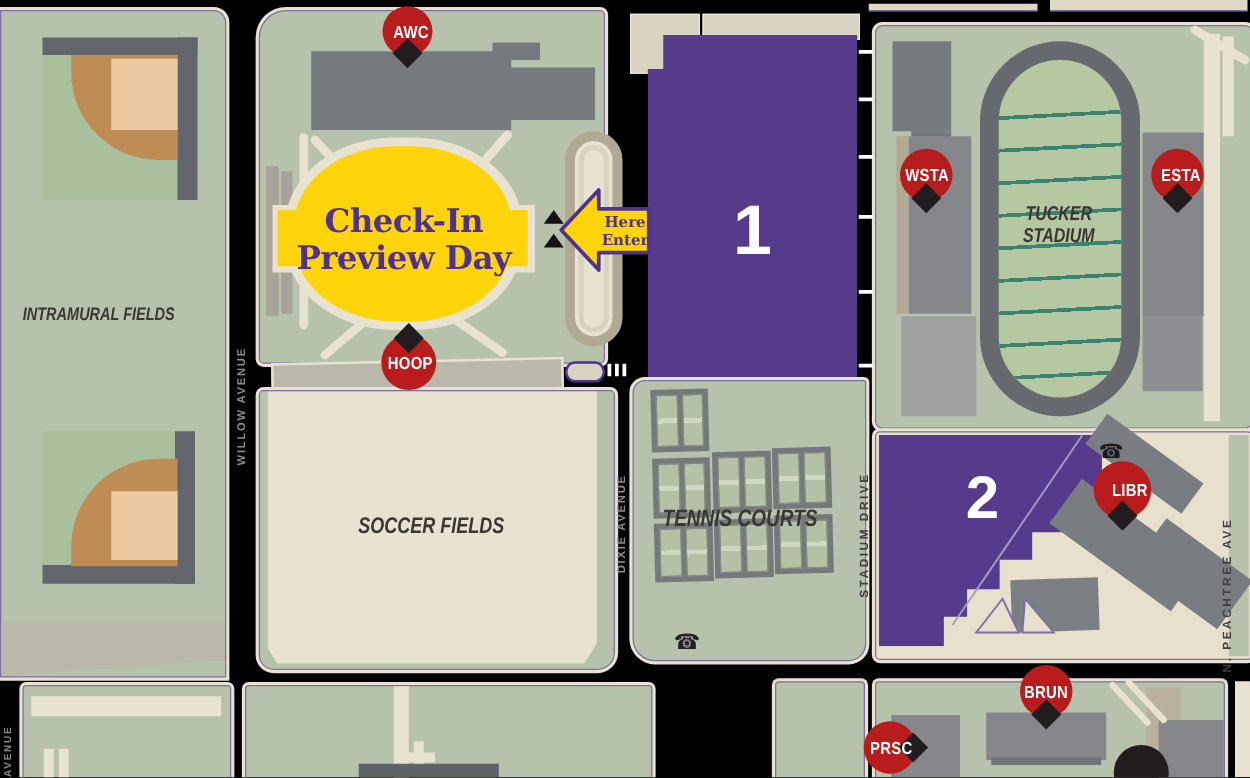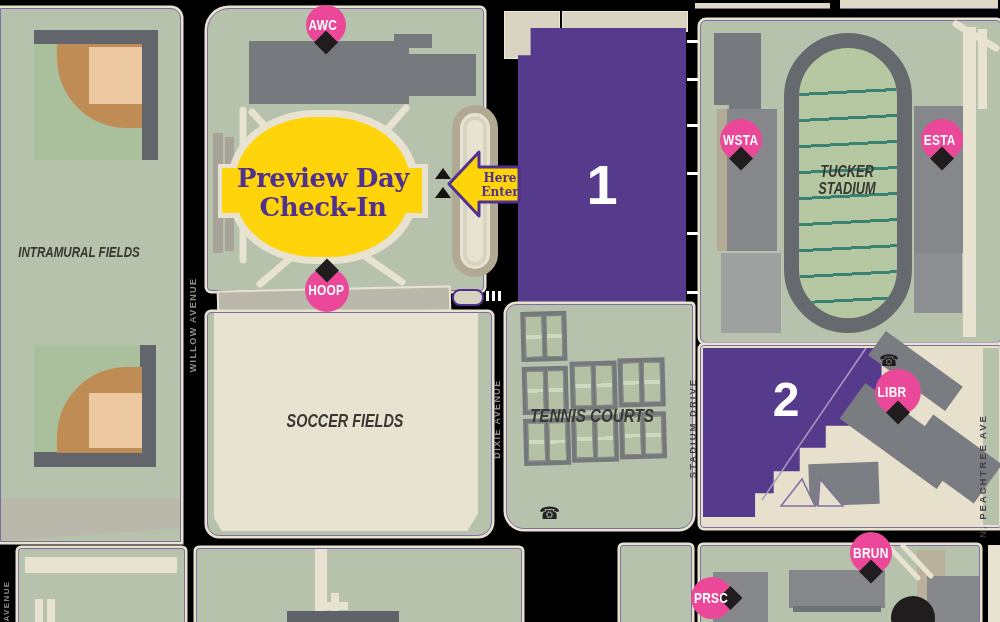--- a/index.html
+++ b/index.html
@@ -13,22 +13,22 @@
   .bldg{position:absolute;background:#85878b;}
   .bldg-dark{position:absolute;background:#62666c;}
   
   .street{position:absolute;z-index:40;font-weight:700;font-size:9px;letter-spacing:1.4px;
           white-space:nowrap;transform:translate(-50%,-50%) rotate(-90deg);color:#908e87;}
   .street.dark{color:#433d44;font-size:9.5px;letter-spacing:2px;}
   
   .area{position:absolute;z-index:25;color:#3a3732;font-style:italic;font-weight:700;
         white-space:nowrap;text-align:center;transform:translate(-50%,-50%) scaleX(.8);}
   
-  .pin{position:absolute;z-index:30;background:#ec4899;border-radius:50%;color:#fff;
-       display:flex;align-items:center;justify-content:flex-start;width:42px;height:42px;}
+  .pin{position:absolute;z-index:30;background:#b91c1c;border-radius:50%;color:#fff;
+       display:flex;align-items:center;justify-content:flex-end;width:42px;height:42px;}
   .pin span{font-weight:700;font-size:14px;letter-spacing:.3px;transform:scaleX(.85);}
   .pin::before{content:"";position:absolute;width:17px;height:17px;background:#211d1f;}
   .pin-down::before{bottom:-6px;left:50%;transform:translateX(-50%) rotate(45deg);}
   .pin-up::before{top:-6px;left:50%;transform:translateX(-50%) rotate(45deg);}
   .pin-right::before{right:-6px;top:50%;transform:translateY(-50%) rotate(45deg);}
   .lotnum{position:absolute;z-index:25;color:#fff;font-weight:700;text-align:center;
           transform:translate(-50%,-50%);}
   .tick{position:absolute;background:#fff;width:11px;height:3px;}
   .dash{position:absolute;background:#fff;width:3px;height:10px;}
   .phone{position:absolute;z-index:26;color:#26222a;}
@@ -206,22 +206,22 @@
     <polygon points="443,168 451,179 435,179" fill="#151314"></polygon>
     <polygon points="443,187 451,198 435,198" fill="#151314"></polygon>
     <line x1="866" y1="348" x2="762" y2="500" stroke="#a79bc0" stroke-width="1.5"></line>
     <polygon points="781,506 802,479 815,506" fill="#e6e0cd" stroke="#7f6fa0" stroke-width="1.5"></polygon>
     <polygon points="820,479 843,506 818,506" fill="#e6e0cd" stroke="#7f6fa0" stroke-width="1.5"></polygon>
   </svg>
 
   <div class="abs" style="left:323px;top:193px;transform:translate(-50%,-50%);z-index:25;text-align:center;
               font-family:'DejaVu Serif',serif;font-weight:700;font-size:26px;line-height:1.12;
               color:#4f3190;white-space:nowrap;letter-spacing:-.5px;">
+    <div>Check-In</div>
     <div>Preview Day</div>
-    <div>Check-In</div>
   </div>
 
   <div class="abs" style="left:500px;top:185px;transform:translate(-50%,-50%);z-index:26;text-align:center;
               font-family:'DejaVu Serif',serif;font-weight:700;font-size:12px;line-height:1.2;color:#4f3190;">
     <div>Here</div>
     <div>Enter</div>
   </div>
 
   <div class="area" style="left:79px;top:252px;font-size:14.5px;">INTRAMURAL FIELDS</div>
   <div class="area" style="left:345px;top:421px;font-size:18px;">SOCCER FIELDS</div>
@@ -251,21 +251,21 @@
     </div>
   <div class="pin pin-down" style="left:720px;top:119px;">
     <span>WSTA</span>
     </div>
   <div class="pin pin-down" style="left:921px;top:119px;">
     <span>ESTA</span>
     </div>
   <div class="pin pin-down" style="left:875px;top:369px;width:46px;height:46px;">
     <span>LIBR</span>
     </div>
-  <div class="pin pin-down" style="left:850px;top:532px;">
+  <div class="pin pin-down" style="left:816px;top:532px;">
     <span>BRUN</span>
     </div>
   <div class="pin pin-right" style="left:691px;top:577px;">
     <span>PRSC</span>
     </div>
   <div class="abs" style="left:891px;top:596px;width:44px;height:44px;background:#211d1f;border-radius:50%;z-index:30;"></div>
 
 </div>
 
 </body></html>

